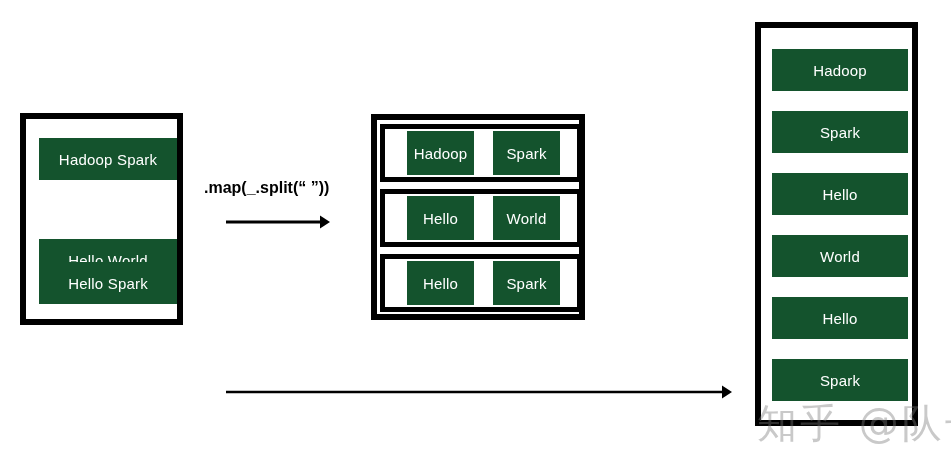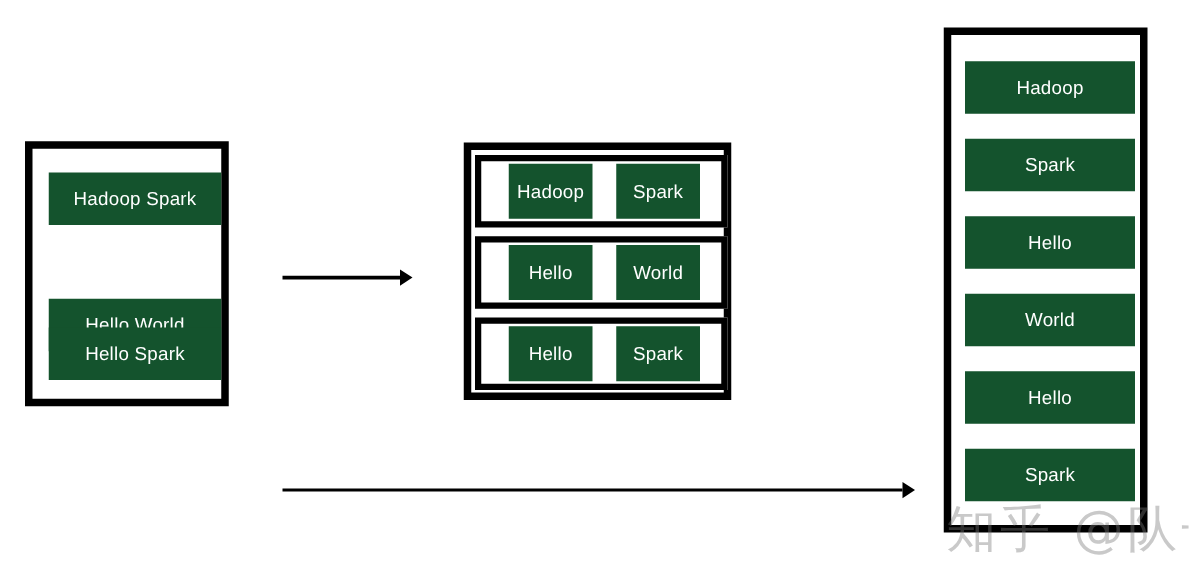--- a/index.html
+++ b/index.html
@@ -143,20 +143,21 @@
 <body>
 
 <div id="canvas">
 
   <div class="frame" id="left-collection">
     <div class="chip left-chip r0">Hadoop Spark</div>
     <div class="chip left-chip r1">Hello World</div>
     <div class="chip left-chip r2">Hello Spark</div>
   </div>
 
+  <div class="op-label" id="map-label">.map(_.split(“ ”))</div>
 
   <svg class="arrow-svg" id="map-arrow" width="104" height="20" viewBox="0 0 104 20">
     <line x1="0" y1="10" x2="94" y2="10" stroke="#000000" stroke-width="3"></line>
     <polygon points="94,3.5 104,10 94,16.5" fill="#000000"></polygon>
   </svg>
 
   <div class="frame" id="middle-collection">
 
     <div class="frame-inner mid-row r0">
       <div class="chip mid-chip c0">Hadoop</div>

